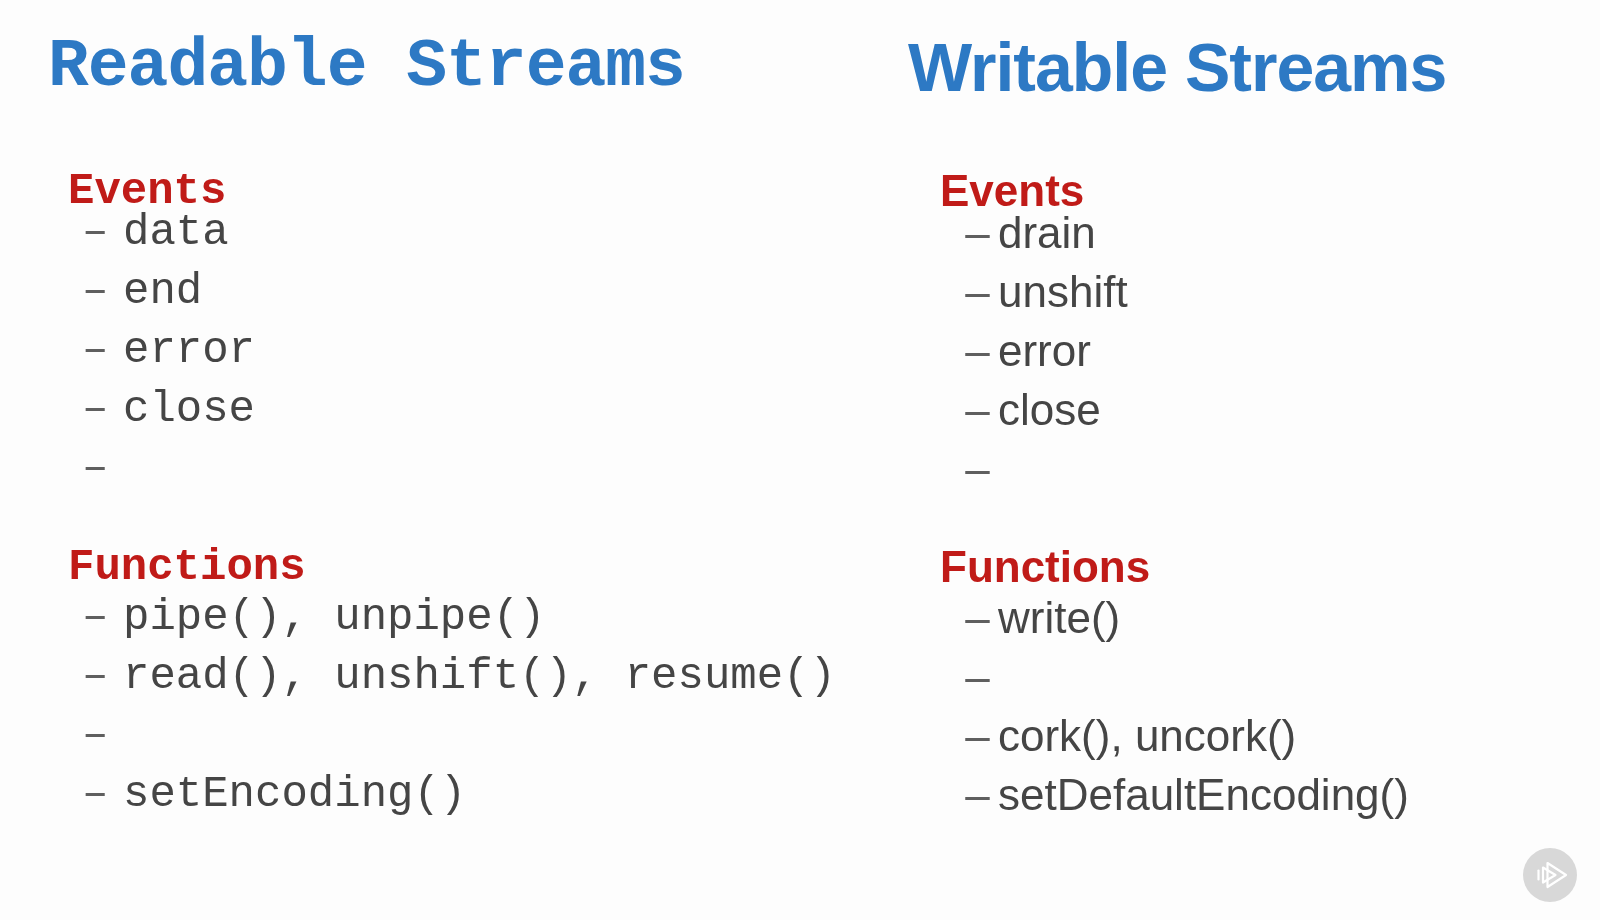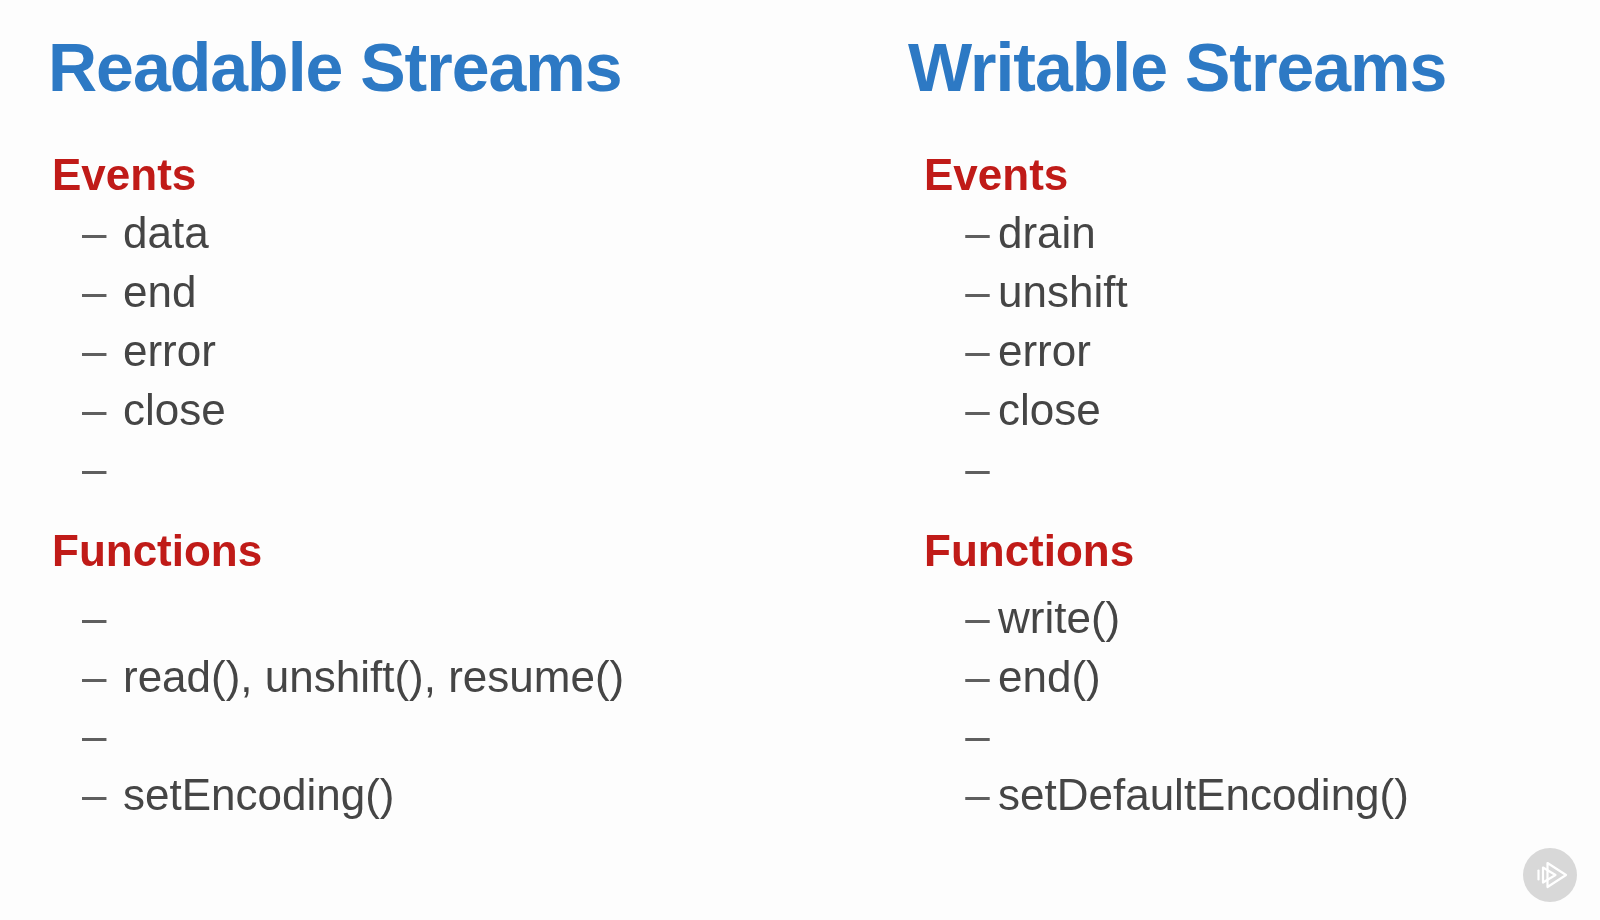--- a/index.html
+++ b/index.html
@@ -15,38 +15,38 @@
     position: relative;
     width: 1600px;
     height: 920px;
     background: #fdfdfd;
   }
   .col {
     position: absolute;
     top: 0;
     height: 100%;
   }
-  .col-left  { left: 48px;  width: 760px; }
+  .col-left  { left: 48px;  width: 760px; font-family: Liberation Mono, monospace; }
   .col-right { left: 908px; width: 740px; text-align: center; }
 
   .title {
     position: absolute;
     top: 33px;
     left: 0;
     margin: 0;
     font-size: 68px;
     line-height: 68px;
     font-weight: 700;
     letter-spacing: -1px;
     color: #2d79c4;
     white-space: nowrap;
   }
   .heading {
     position: absolute;
-    margin: 0;
+    margin: 16px;
     font-size: 44px;
     line-height: 44px;
     font-weight: 700;
     color: #c01b18;
     white-space: nowrap;
   }
   .col-left  .heading { left: 4px; }
   .col-right .heading { left: 16px; }
   .h-events    { top: 153px; }
   .h-functions { top: 529px; }
@@ -112,20 +112,21 @@
       </li>
       <li class="item">
         <span class="dash">–</span>
       </li>
     </ul>
 
     <h2 class="heading h-functions">Functions</h2>
     <ul class="list l-functions">
       <li class="item">
         <span class="dash">–</span>
+        <span class="label">pipe(), unpipe()</span>
       </li>
       <li class="item">
         <span class="dash">–</span>
         <span class="label">read(), unshift(), resume()</span>
       </li>
       <li class="item">
         <span class="dash">–</span>
       </li>
       <li class="item">
         <span class="dash">–</span>
@@ -161,24 +162,24 @@
     </ul>
 
     <h2 class="heading h-functions">Functions</h2>
     <ul class="list l-functions">
       <li class="item">
         <span class="dash">–</span>
         <span class="label">write()</span>
       </li>
       <li class="item">
         <span class="dash">–</span>
-        <span class="label">end()</span>
       </li>
       <li class="item">
         <span class="dash">–</span>
+        <span class="label">cork(), uncork()</span>
       </li>
       <li class="item">
         <span class="dash">–</span>
         <span class="label">setDefaultEncoding()</span>
       </li>
     </ul>
   </section>
 
   <div class="logo-badge">
     <svg width="54" height="54" viewBox="0 0 54 54">

